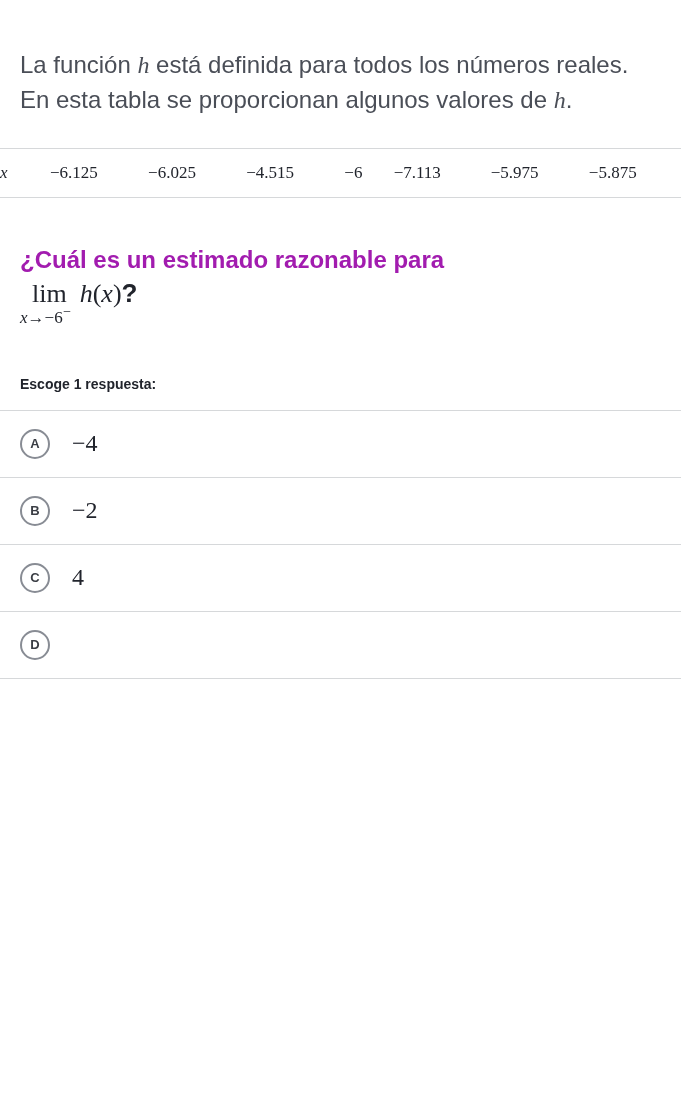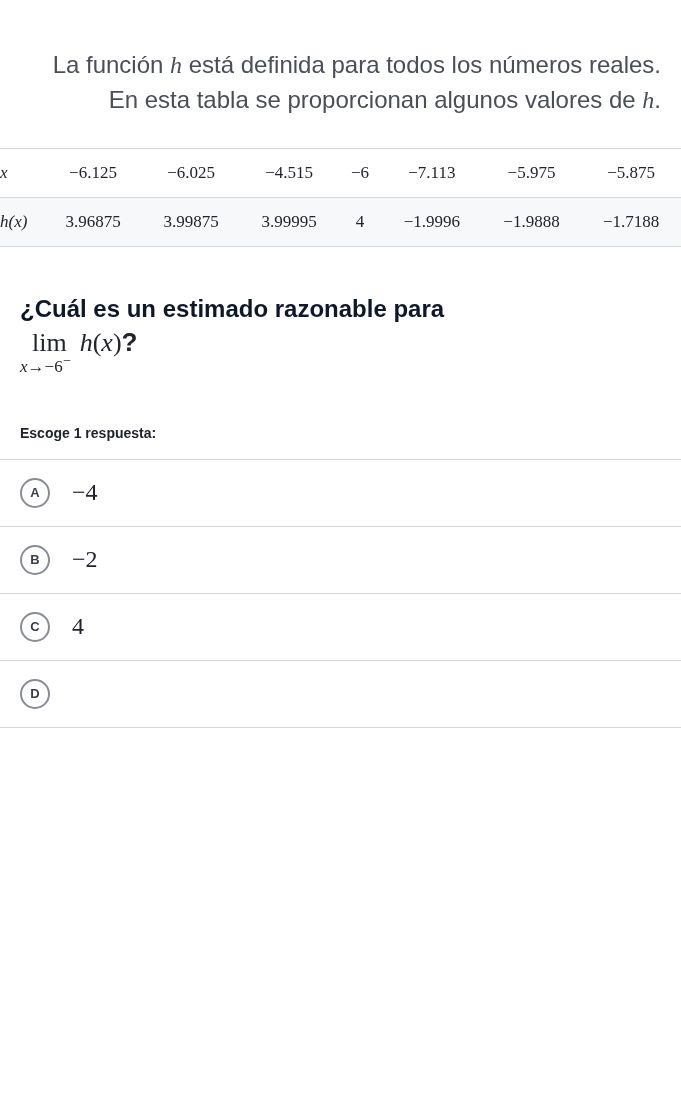--- a/index.html
+++ b/index.html
@@ -8,44 +8,43 @@
     width: 681px;
     height: 1105px;
     background: #fff;
     color: #21242c;
   }
   .intro {
     padding: 48px 20px 30px 20px;
     font-size: 24px;
     line-height: 1.45;
     color: #4a4e57;
-    text-align: right;
   }
   .intro .math-it { font-family: "Times New Roman", serif; font-style: italic; }
   table.data {
     border-collapse: collapse;
     width: 100%;
     font-family: "Times New Roman", serif;
     font-size: 17px;
   }
   table.data tr { border-top: 1px solid #d6d8da; border-bottom: 1px solid #d6d8da; }
   table.data tr:nth-child(2) { background: #f7f8fa; }
   table.data td {
     padding: 14px 6px;
-    text-align: center;
+    text-align: left;
     white-space: nowrap;
   }
   table.data td.rowlabel { font-style: italic; text-align: left; padding-left: 0; width: 44px; }
   .question {
     padding: 46px 20px 0 20px;
   }
   .question-title {
     font-size: 24px;
     font-weight: 700;
-    color: #0f172a;
+    color: #a21caf;
     line-height: 1.35;
   }
   .limit-expr {
     font-family: "Times New Roman", serif;
     font-weight: 400;
     font-size: 26px;
     margin-top: 2px;
     display: inline-block;
     position: relative;
   }
@@ -103,30 +102,20 @@
       <tr>
     <td class="rowlabel">x</td>
     <td>−6.125</td>
     <td>−6.025</td>
     <td>−4.515</td>
     <td>−6</td>
     <td>−7.113</td>
     <td>−5.975</td>
     <td>−5.875</td>
   </tr>
-  <tr>
-    <td class="rowlabel">h(x)</td>
-    <td>3.96875</td>
-    <td>3.99875</td>
-    <td>3.99995</td>
-    <td>4</td>
-    <td>−1.9996</td>
-    <td>−1.9888</td>
-    <td>−1.7188</td>
-  </tr>
 </tbody>
   </table>
 
 <div class="question">
   <div class="question-title">¿Cuál es un estimado razonable para</div>
   <div class="limit-expr">
     <span class="limit-top">
       <span style="font-style:normal;">lim</span>&nbsp;&nbsp;<span style="font-style:italic;">h</span>(<span style="font-style:italic;">x</span>)<span style="font-weight:700; font-family:-apple-system,Arial,sans-serif;">?</span>
     </span>
     <span class="limit-bot">

